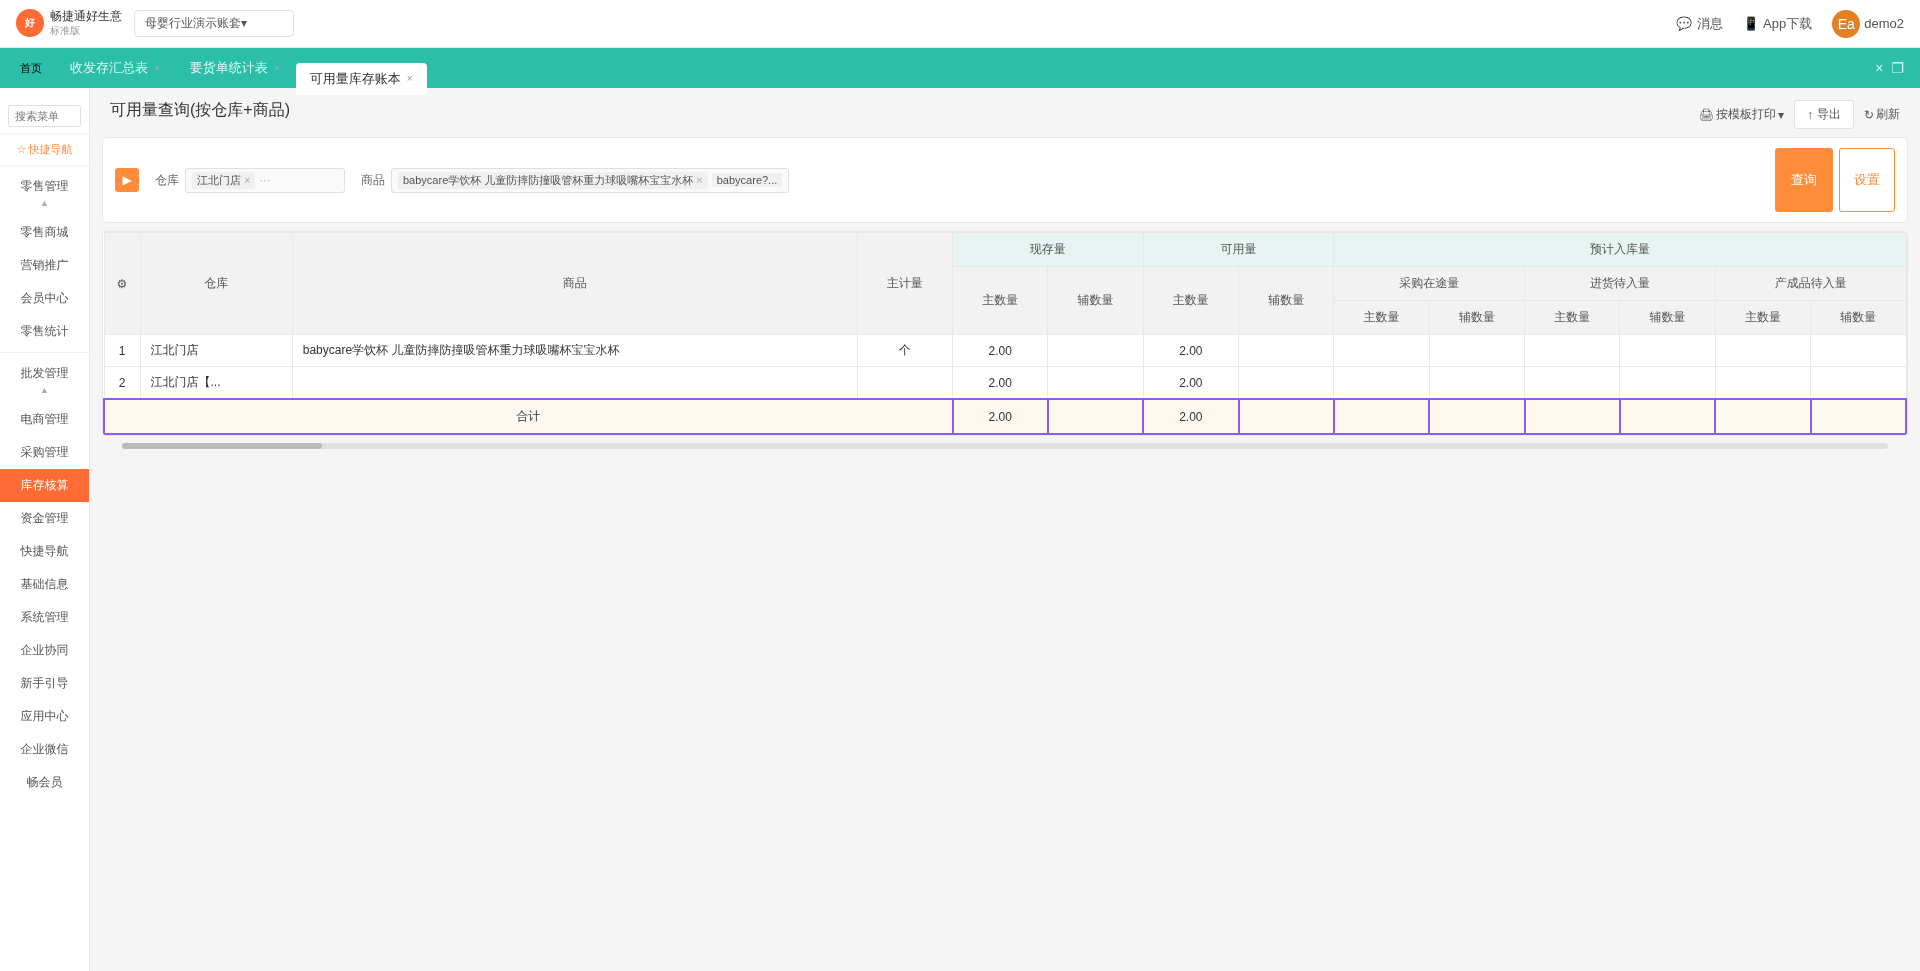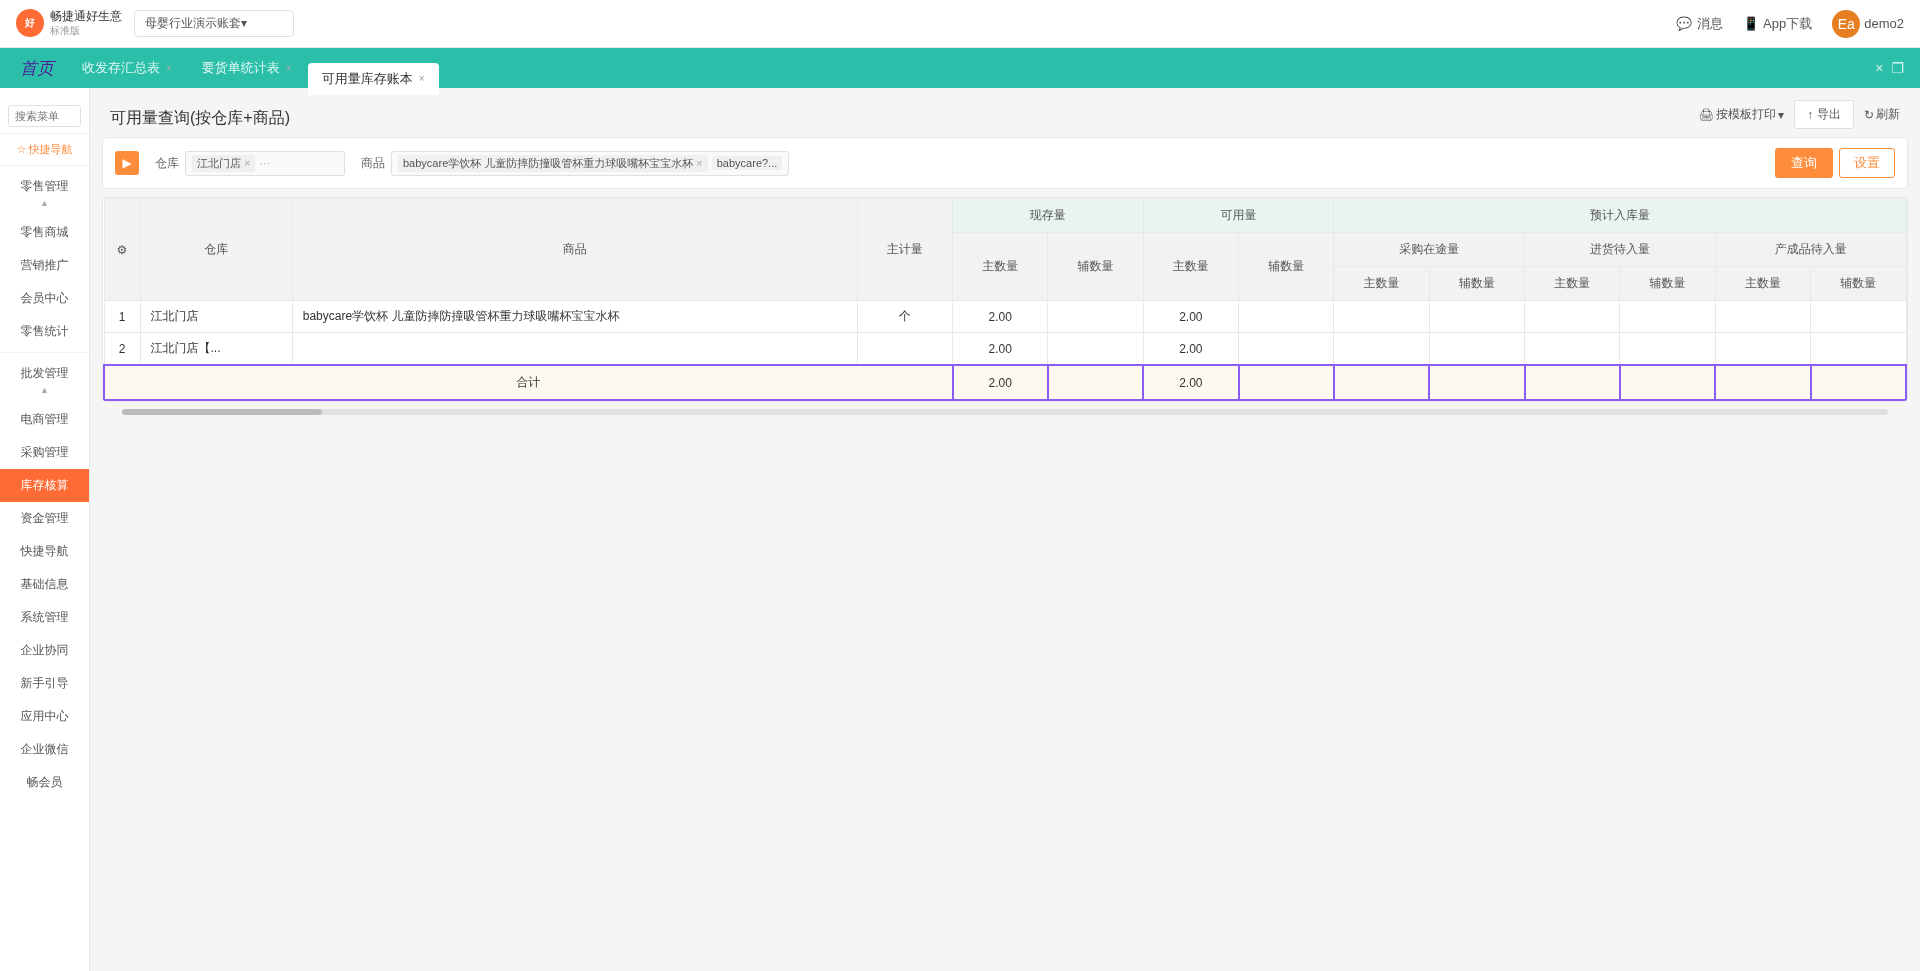--- a/index.html
+++ b/index.html
@@ -48,21 +48,21 @@
       color: rgba(255,255,255,0.85);
       position: relative;
     }
     .nav-tab.active {
       background: #fff;
       color: #333;
       margin-top: 21px;
     }
     .nav-tab .close-btn { font-size: 10px; color: #aaa; cursor: pointer; }
     .nav-tab.active .close-btn { color: #999; }
-    .nav-tab-home { color: #4c1d95; font-size: 17px; padding: 0 12px; font-style: italic; }
+    .nav-tab-home { color: #000000; font-size: 11px; padding: 0 12px; }
     .nav-spacer { flex: 1; }
     .nav-window-btns { display: flex; gap: 8px; color: white; font-size: 14px; padding-right: 8px; }
     .nav-window-btn { cursor: pointer; opacity: 0.8; }
 
     
     .main-layout { display: flex; height: calc(971px - 88px); }
 
     
     .sidebar {
       width: 90px;
@@ -98,21 +98,21 @@
       flex: 1;
       overflow: auto;
       padding: 0;
       background: #f5f5f5;
     }
 
     
     .page-header {
       background: #f5f5f5;
       padding: 12px 20px 8px;
-      display: flex; align-items: flex-end; justify-content: space-between;
+      display: flex; align-items: flex-start; justify-content: space-between;
     }
     .page-title { font-size: 16px; font-weight: 500; color: #333; }
     .page-actions { display: flex; align-items: center; gap: 10px; }
     .btn-action {
       display: flex; align-items: center; gap: 4px;
       padding: 5px 12px; border-radius: 3px; font-size: 12px; cursor: pointer;
       border: 1px solid #e0e0e0; background: #fff; color: #555;
     }
     .btn-print { display: flex; align-items: center; gap: 2px; color: #555; font-size: 12px; cursor: pointer; }
     .btn-refresh { display: flex; align-items: center; gap: 2px; color: #555; font-size: 12px; cursor: pointer; border: none; background: none; }
@@ -146,21 +146,21 @@
     }
     .filter-tag .tag-close { cursor: pointer; color: #aaa; }
     .filter-more { color: #aaa; font-size: 11px; cursor: pointer; }
     .filter-actions { margin-left: auto; display: flex; gap: 6px; }
     .btn-query {
       background: #ff8c3a; color: white; border: none;
       padding: 5px 16px; border-radius: 3px; font-size: 13px; cursor: pointer;
     }
     .btn-setting {
       background: #fff; color: #ff8c3a; border: 1px solid #ff8c3a;
-      padding: 5px 14px; border-radius: 3px; font-size: 13px; cursor: pointer;
+      padding: 22px 14px; border-radius: 3px; font-size: 13px; cursor: pointer;
     }
 
     
     .table-wrap {
       margin: 0 12px;
       background: #fff;
       border: 1px solid #e8e8e8;
       border-radius: 4px;
       overflow: auto;
     }

